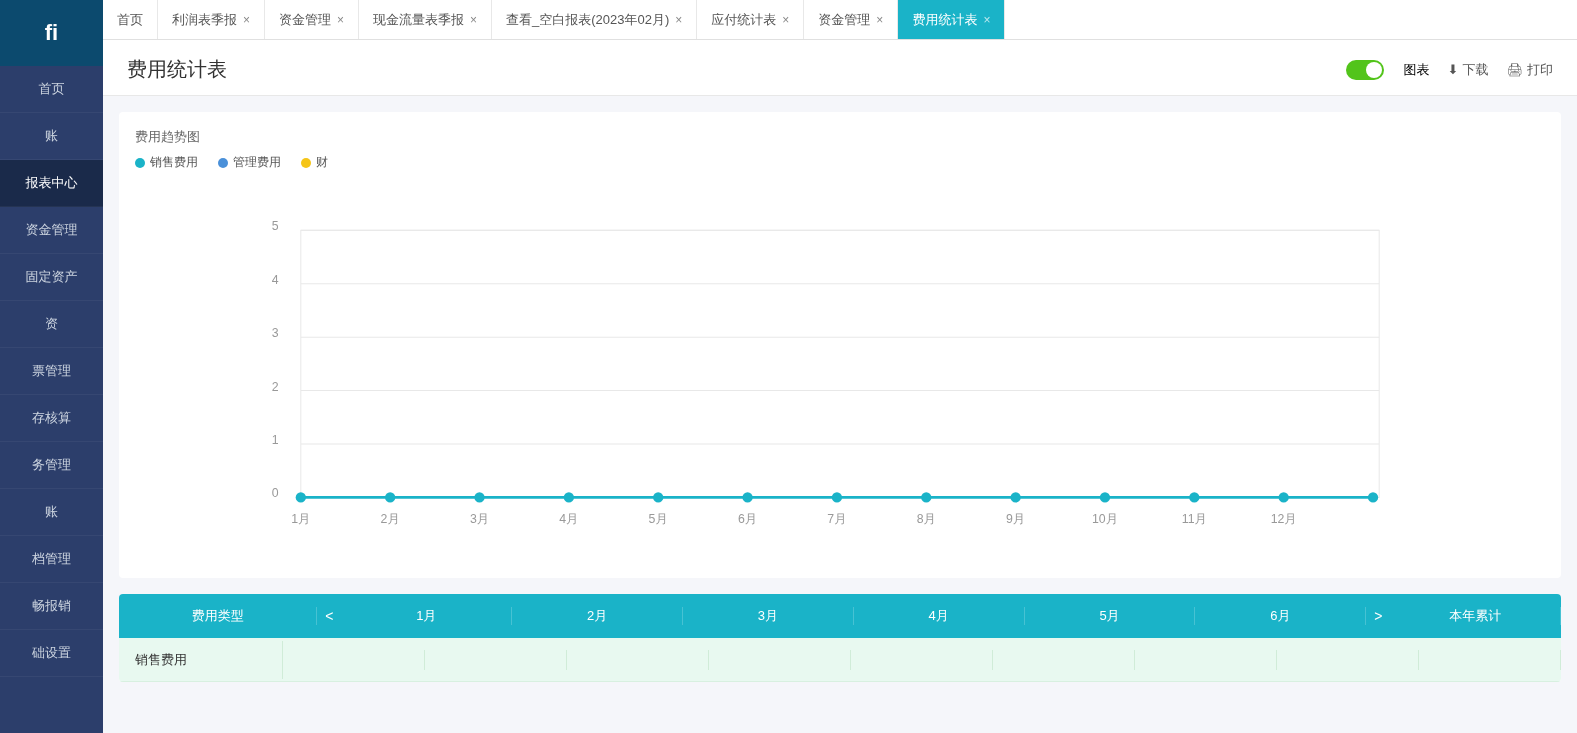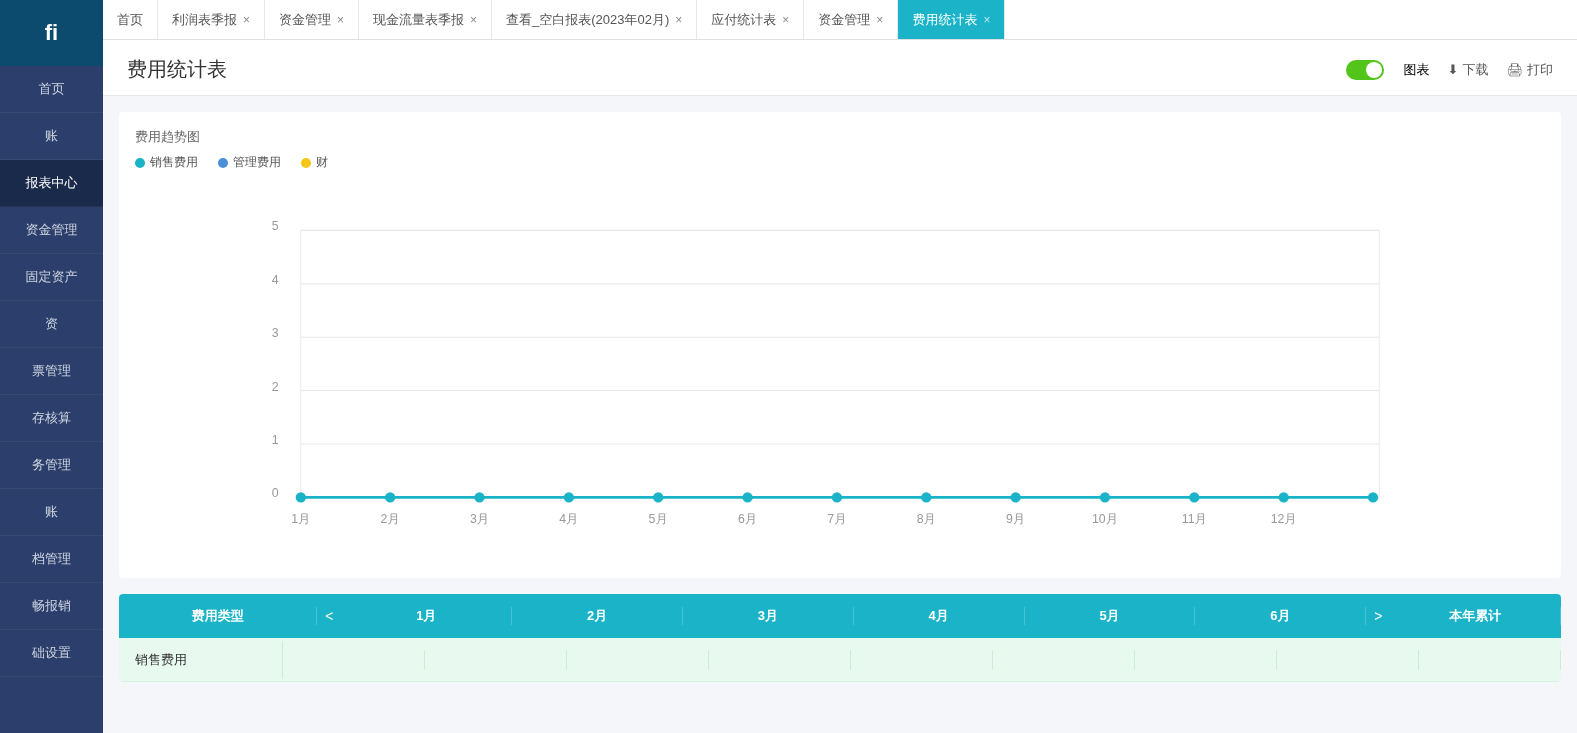--- a/index.html
+++ b/index.html
@@ -189,21 +189,20 @@
       align-items: center;
     }
     .th-cell {
       padding: 0 16px;
       text-align: center;
       flex: 1;
       display: flex;
       align-items: flex-start;
       justify-content: center;
       border-right: 1px solid rgba(255,255,255,0.2);
-      font-weight: bold;
     }
     .th-cell.type-col {
       flex: 1.2;
       min-width: 160px;
     }
     .th-cell.year-col {
       min-width: 100px;
     }
     .th-nav {
       width: 24px;

